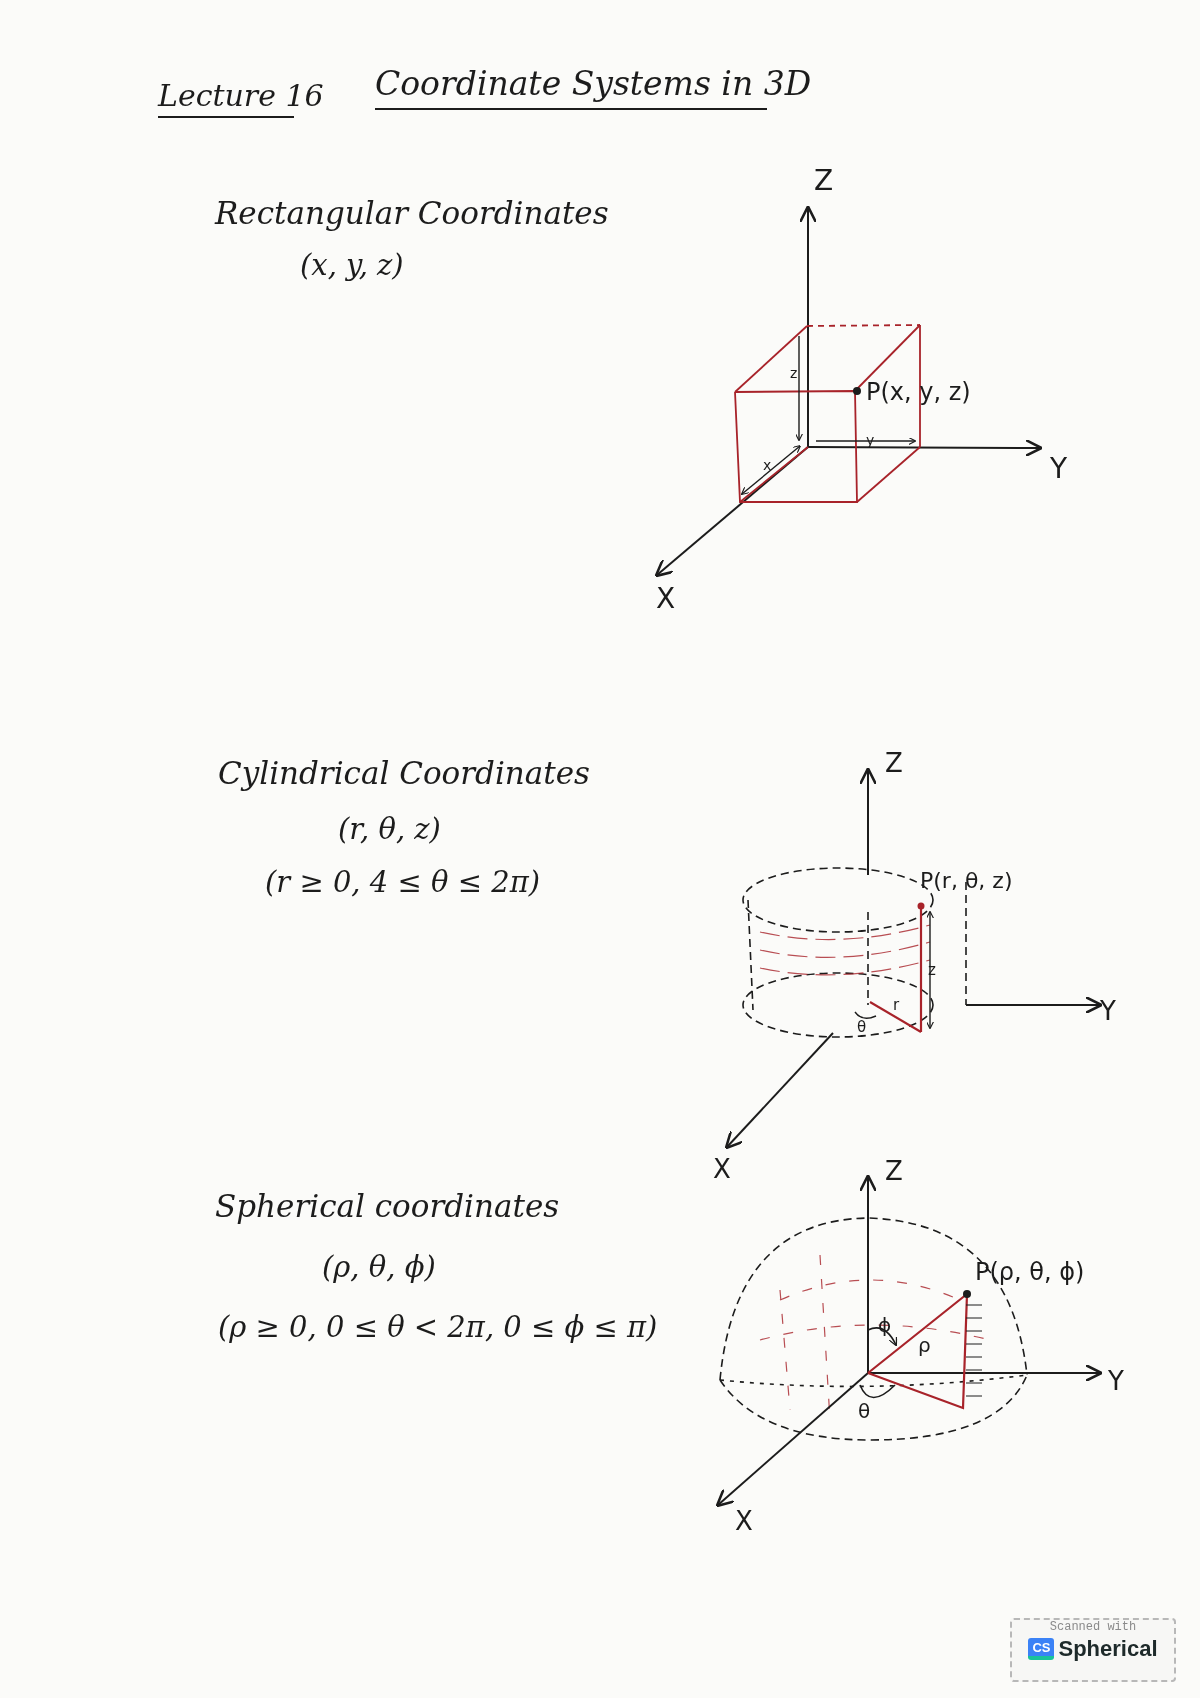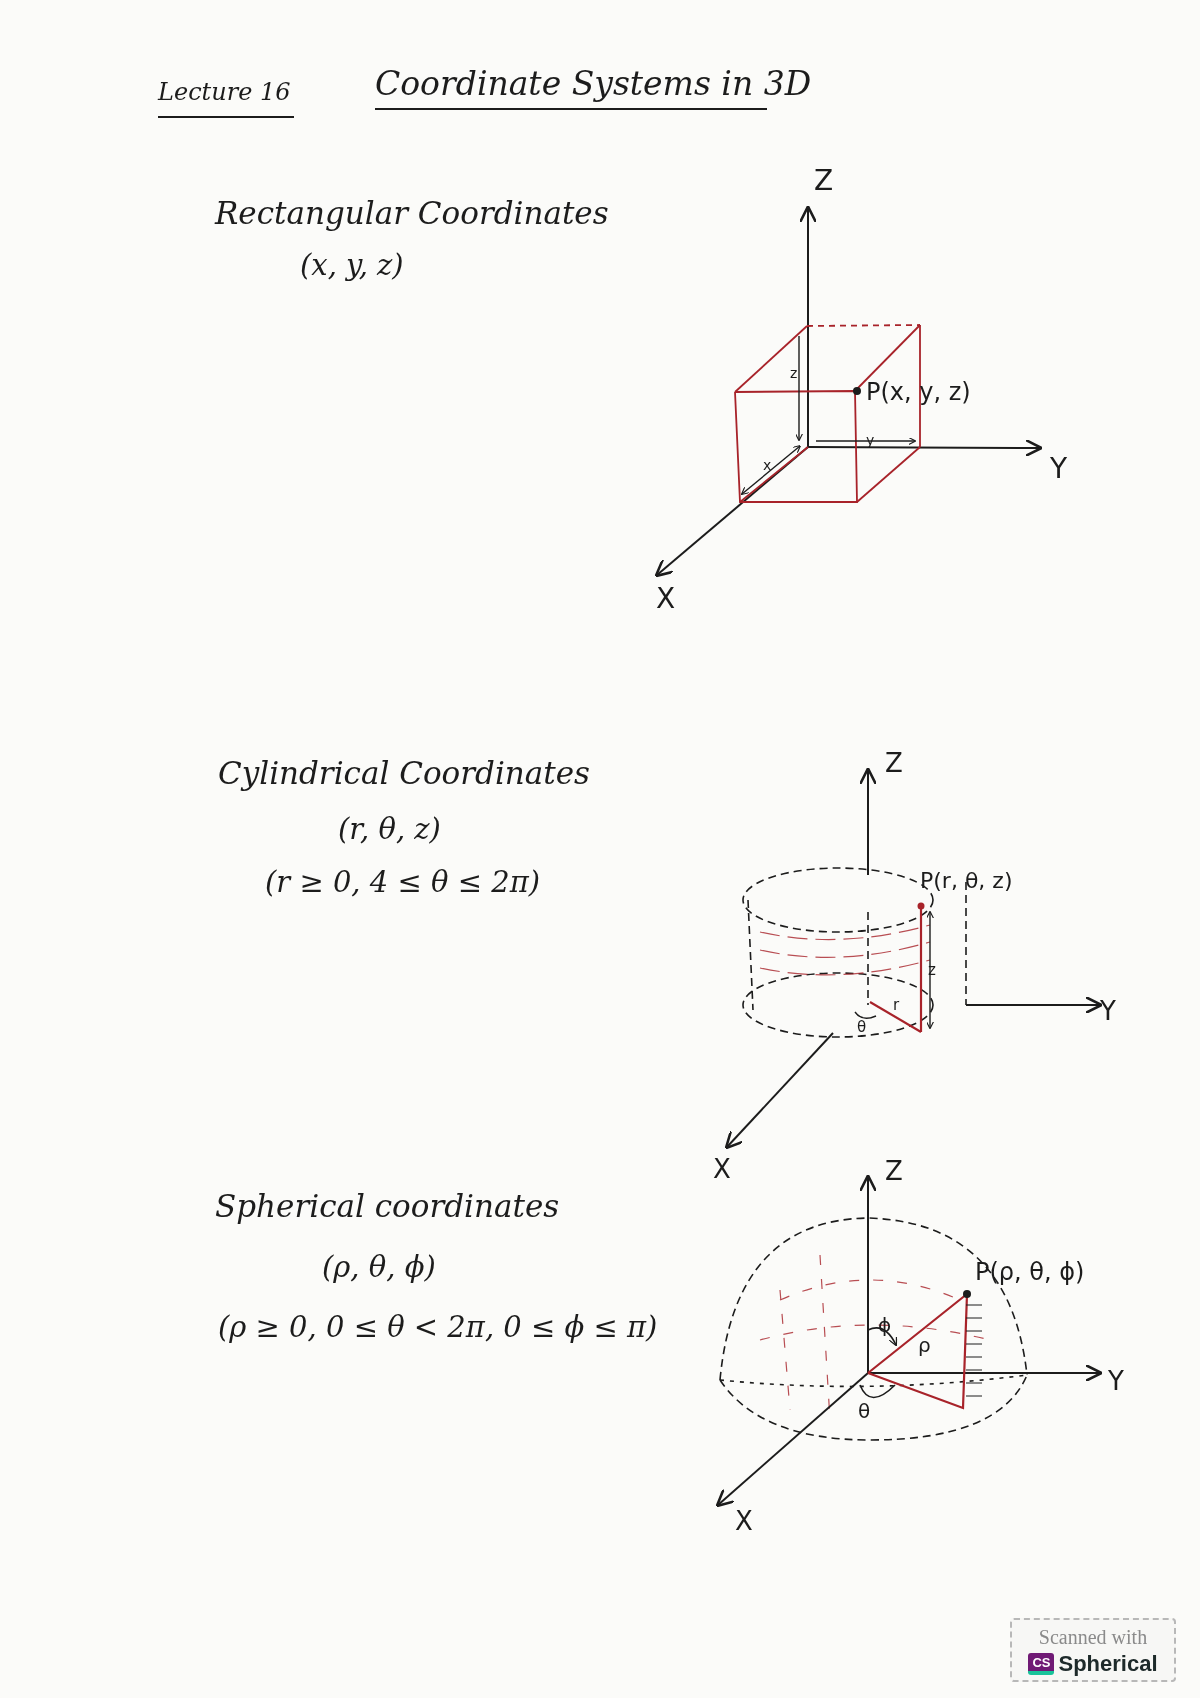--- a/index.html
+++ b/index.html
@@ -3,36 +3,36 @@
   <meta charset="utf-8">
   <style>
     html, body { margin: 0; padding: 0; }
     body {
       width: 1200px; height: 1698px; position: relative; overflow: hidden;
       background: #fbfbf9;
       font-family: "DejaVu Sans", sans-serif;
       color: #1a1a1a;
     }
     .hand { font-family: "DejaVu Serif", serif; font-style: italic; color: #1c1c1c; position: absolute; white-space: nowrap; }
-    .title-left { left: 158px; top: 78px; font-size: 24px; }
+    .title-left { left: 158px; top: 78px; font-size: 30px; }
     .title-right { left: 375px; top: 64px; font-size: 33px; }
     .underline { position: absolute; height: 2px; background: #1c1c1c; }
     .sec-title { font-size: 31px; }
     .sec-sub { font-size: 29px; }
     svg.diagram { position: absolute; left: 0; top: 0; }
     .lbl { font-family: "DejaVu Sans", sans-serif; fill: #1c1c1c; }
     .badge {
       position: absolute; left: 1010px; top: 1618px; width: 166px; height: 64px;
       border: 2px dashed #b8b8b8; border-radius: 4px; background: #f7f7f5;
       box-sizing: border-box; text-align: center;
     }
-    .badge .scanned { font-family: Liberation Serif, serif; font-size: 20px; color: #8a8a8a; margin-top: 6px; display: block; }
+    .badge .scanned { font-family: Liberation Mono, monospace; font-size: 12px; color: #8a8a8a; margin-top: 0; display: block; }
     .badge .brand { display: flex; align-items: center; justify-content: center; margin-top: 2px; }
     .badge .cs-logo {
-      width: 26px; height: 22px; background: #701a75; border-radius: 3px; color: #fff;
+      width: 26px; height: 22px; background: #3b82f6; border-radius: 3px; color: #fff;
       font-family: "Liberation Sans", sans-serif; font-weight: bold; font-size: 13px; line-height: 19px;
       border-bottom: 4px solid #19c39a; box-sizing: border-box; margin-right: 4px;
     }
     .badge .brand-name { font-family: "Liberation Sans", sans-serif; font-size: 22px; color: #1e2a2a; font-weight: bold; }
   </style>
 </head>
 <body>
 
 <div class="hand title-left">Lecture 16</div>
 <div class="underline" style="left:158px; top:116px; width:136px;"></div>

